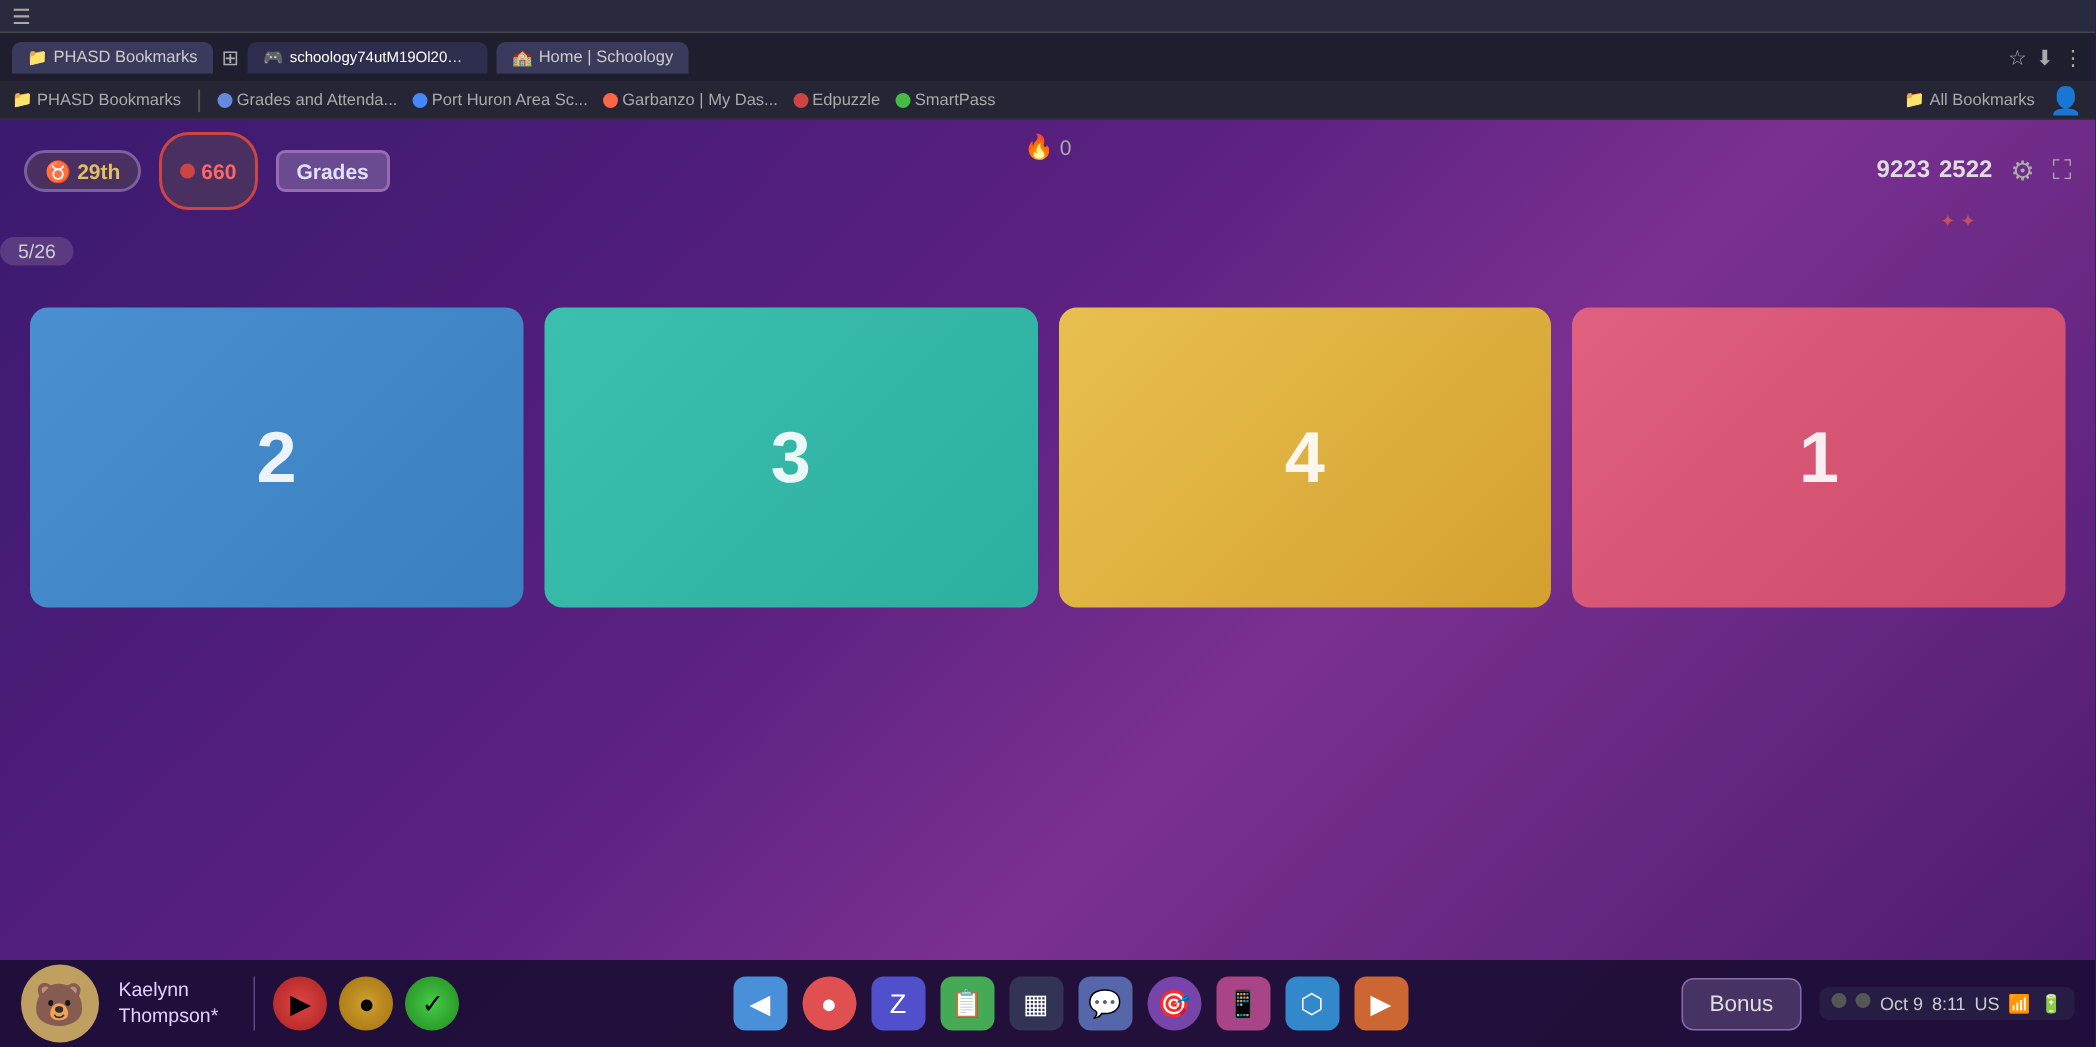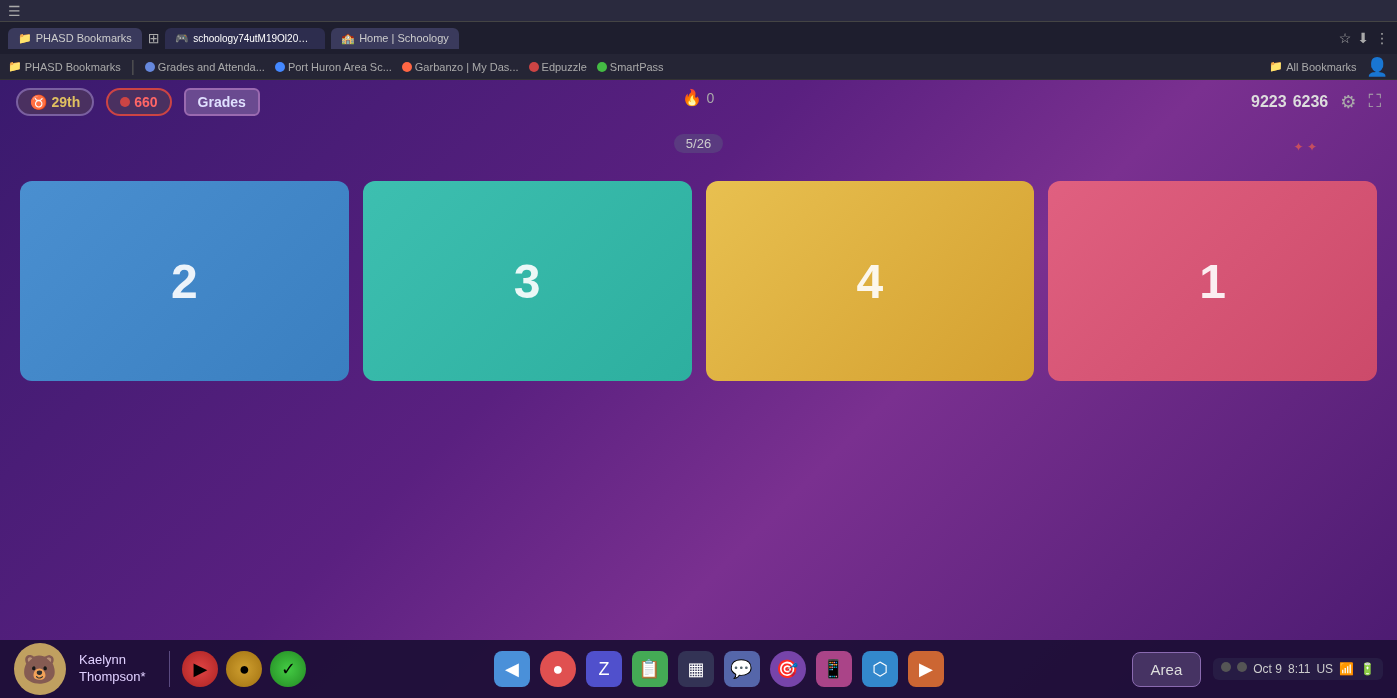--- a/index.html
+++ b/index.html
@@ -100,21 +100,21 @@
       font-size: 14px;
       font-weight: bold;
       display: flex;
       align-items: center;
       gap: 4px;
     }
     .xp-badge {
       background: #4a3060;
       border: 2px solid #cc4444;
       border-radius: 20px;
-      padding: 4px 12px;
+      padding: 16px 12px;
       color: #ff6666;
       font-size: 14px;
       font-weight: bold;
       display: flex;
       align-items: center;
       gap: 4px;
     }
     .xp-dot {
       width: 10px; height: 10px;
       border-radius: 50%;
@@ -163,21 +163,21 @@
       z-index: 10;
     }
     .center-dot {
       color: #6688ff;
       font-size: 16px;
     }
 
     
     .question-container {
       display: flex;
-      flex-direction: column;
+      flex-direction: row;
       align-items: center;
       margin-top: 10px;
       position: relative;
       z-index: 5;
     }
     .question-progress {
       background: #5a3a80;
       border-radius: 10px;
       padding: 2px 12px;
       color: #ccc;
@@ -408,21 +408,21 @@
     </div>
 
     <div class="center-score">
       <span class="center-dot">🔥</span>
       <span>0</span>
     </div>
 
     <div class="top-right-icons">
       <div class="score-nums">
         <span>9223</span>
-        <span>6236</span>
+        <span>2522</span>
       </div>
       <span class="settings-icon">⚙</span>
       <span class="expand-icon">⛶</span>
     </div>
   </div>
 
   <div class="question-container">
     <div class="question-progress">
       <span>5/26</span>
     </div>
@@ -471,21 +471,21 @@
       <div class="bottom-app-icon" style="background:#44aa55;">📋</div>
       <div class="bottom-app-icon" style="background:#333355;">▦</div>
       <div class="bottom-app-icon" style="background:#5566aa;">💬</div>
       <div class="bottom-app-icon" style="background:#7744aa;border-radius:50%;">🎯</div>
       <div class="bottom-app-icon" style="background:#aa4488;">📱</div>
       <div class="bottom-app-icon" style="background:#3388cc;">⬡</div>
       <div class="bottom-app-icon" style="background:#cc6633;">▶</div>
     </div>
 
     <button class="skip-btn">
-      <span>Area</span>
+      <span>Bonus</span>
     </button>
 
     <div class="system-tray">
       <span class="tray-circle"></span>
       <span class="tray-circle"></span>
       <span>Oct 9</span>
       <span>8:11</span>
       <span>US</span>
       <span class="wifi-icon">📶</span>
       <span class="battery-icon">🔋</span>

